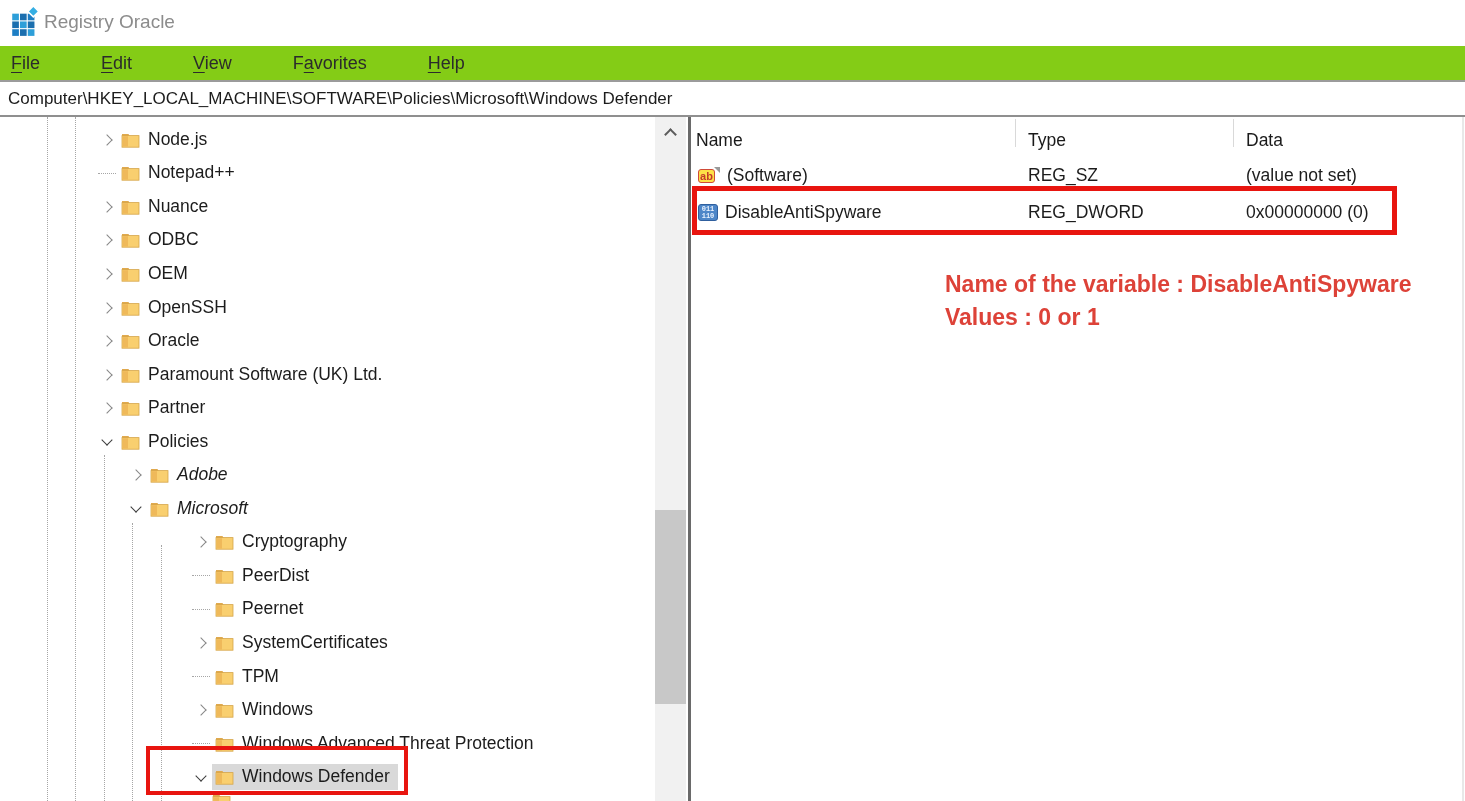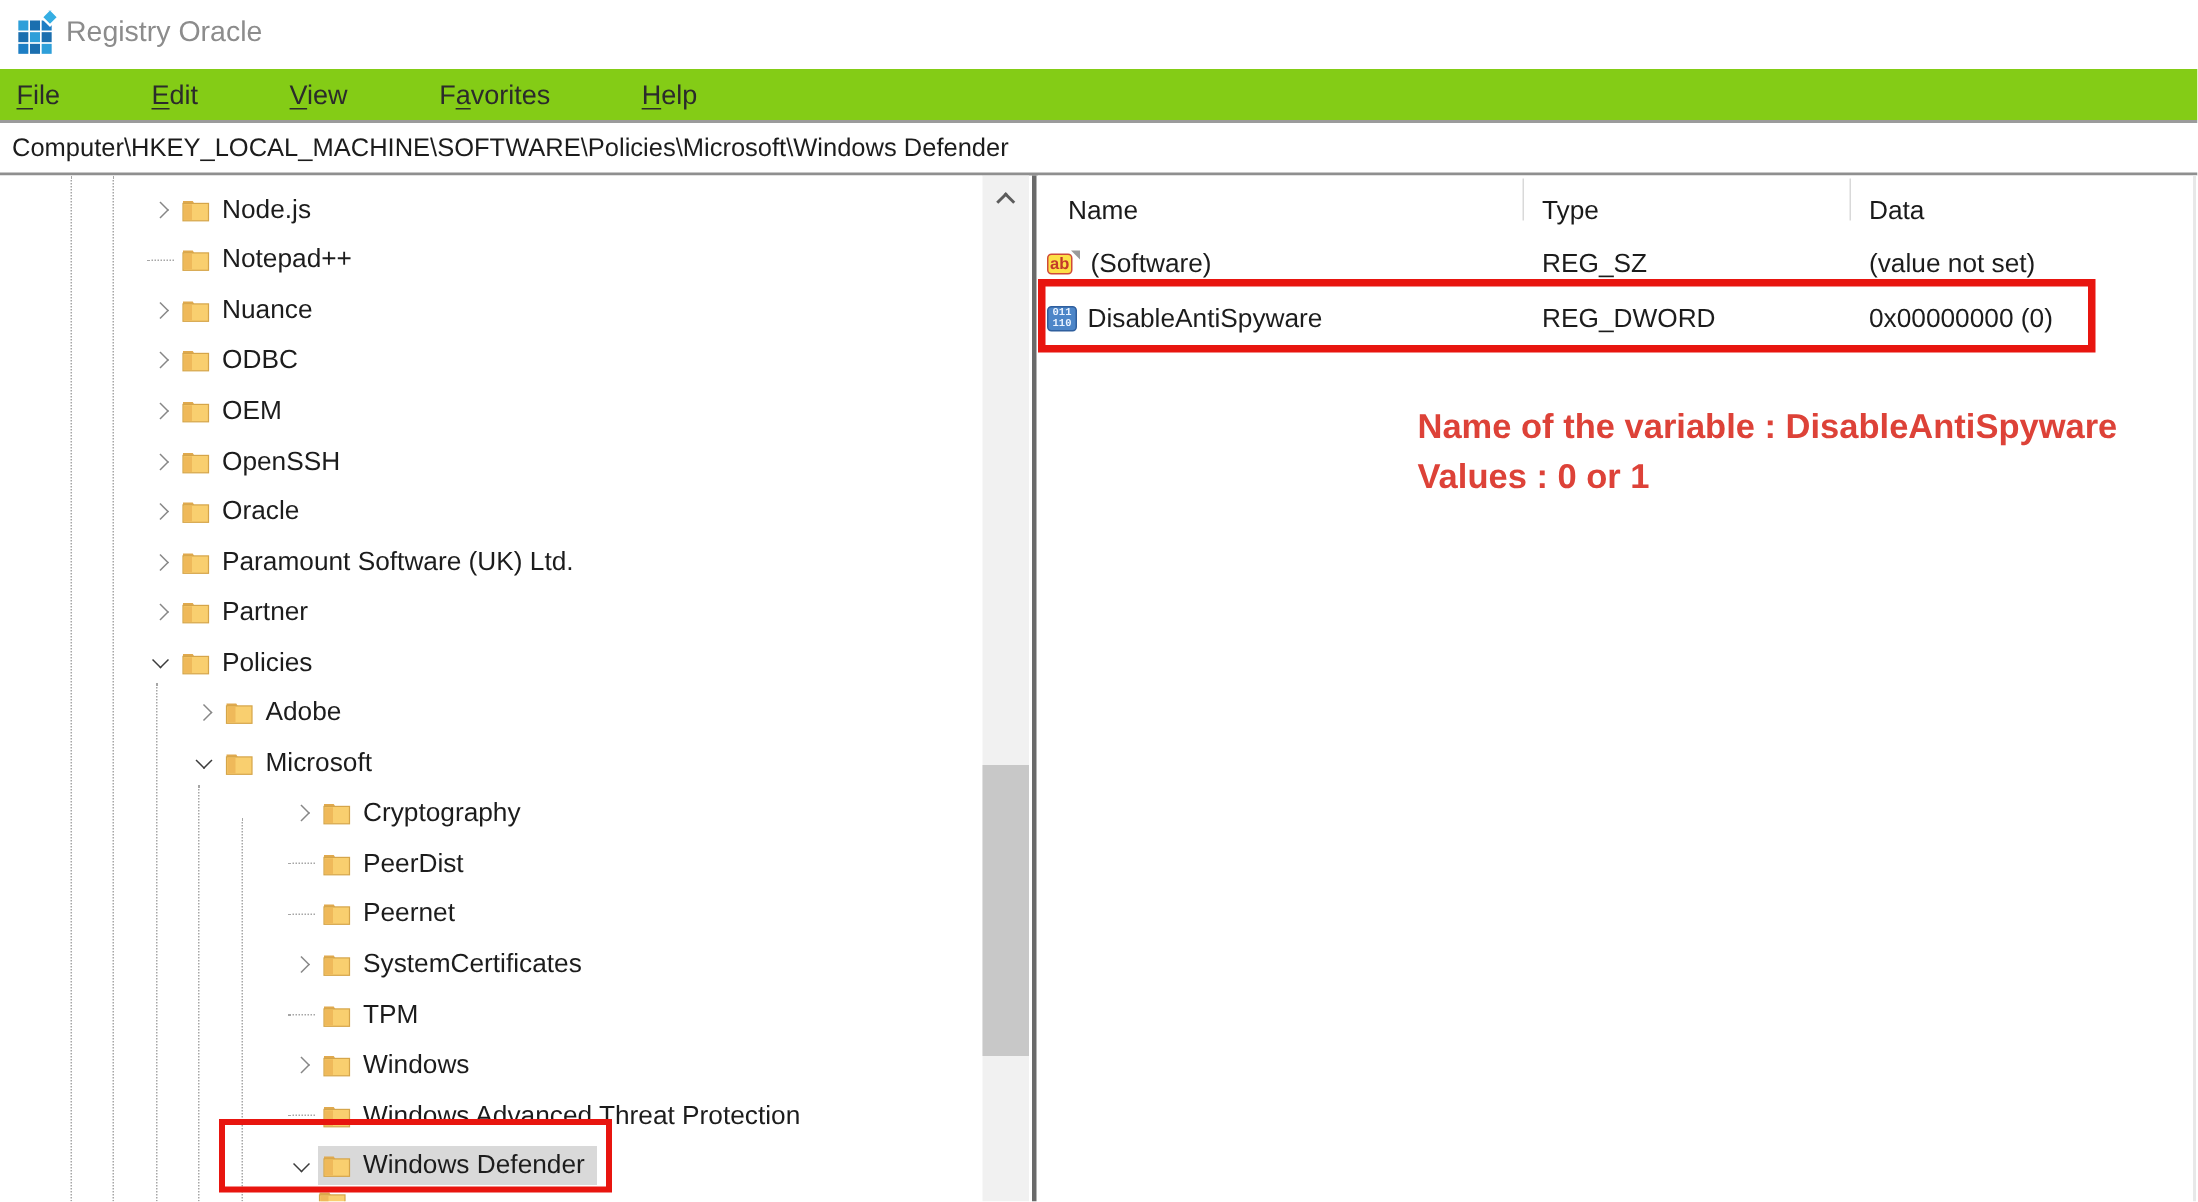--- a/index.html
+++ b/index.html
@@ -31,21 +31,21 @@
   .guide { position:absolute; width:0; border-left:1px dotted #a6a6a6; }
   .g1 { left:47px;  top:0;     bottom:0; }
   .g2 { left:75px;  top:0;     bottom:0; }
   .g3 { left:104px; top:338px; bottom:0; }
   .g4 { left:132px; top:406px; bottom:0; }
   .g5 { left:161px; top:428px; bottom:0; }
 
   .tree-rows { position:absolute; left:0; top:6px; right:0; }
   .trow { height:33.55px; display:flex; align-items:center; position:relative; cursor:default; }
   .trow.lvl0 { padding-left:96px; }
-  .trow.lvl1 { padding-left:125px; }
+  .trow.lvl1 { padding-left:125px;font-style:italic; }
   .trow.lvl2 { padding-left:154px;margin-left:36px; }
   .chev { width:22px; flex:none; display:flex; align-items:center; justify-content:center; }
   .chev .glyph { display:block; width:8px; height:8px;
                  border-right:1.8px solid #878787; border-bottom:1.8px solid #878787; }
   .chev.collapsed .glyph { transform:rotate(-45deg); }
   .chev.expanded  .glyph { transform:rotate(45deg); border-color:#3c3c3c; margin-top:-3px; }
   .chev.none::before { content:""; display:block; width:18px; border-top:1.6px dotted #a6a6a6; }
   .selwrap { display:flex; align-items:center; padding:2px 8px 2px 3px; }
   .trow.sel .selwrap { background:#d9d9d9; }
   .folder { width:19px; height:16px; flex:none; margin-right:8px; }
@@ -64,21 +64,21 @@
   .upglyph { width:9px; height:9px; border-left:2px solid #5c5c5c; border-top:2px solid #5c5c5c;
              transform:rotate(45deg); margin-top:4px; }
   .thumb { position:absolute; left:0; top:393px; width:31px; height:194px; background:#c8c8c8; }
 
   .divider { position:absolute; left:688px; top:0; width:3px; height:684px; background:#6a6a6a; }
 
   
   .rightpane { position:absolute; left:692px; top:0; right:0; height:684px; background:#fff; }
   .vgrid { display:grid; grid-template-columns:323px 218px 1fr; align-items:center; }
   .vheader { position:absolute; left:0; top:8px; right:0; height:30px; }
-  .vheader .hcell { font-size:17.5px; color:#1a1a1a; padding-left:20px; }
+  .vheader .hcell { font-size:17.5px; color:#1a1a1a; padding-left:4px; }
   .vheader .hcell.c2, .vheader .hcell.c3 { padding-left:13px; }
   .hsep { position:absolute; top:2px; width:1px; height:28px; background:#d9d9d9; }
   .hsep.s1 { left:323px; } .hsep.s2 { left:541px; }
 
   .value-rows { position:absolute; left:0; top:40px; right:0; }
   .vrow { height:37px; }
   .vcell { font-size:17.5px; white-space:nowrap; overflow:hidden; }
   .vcell.name { display:flex; align-items:center; padding-left:6px; }
   .vcell.type, .vcell.data { padding-left:13px; }
 

